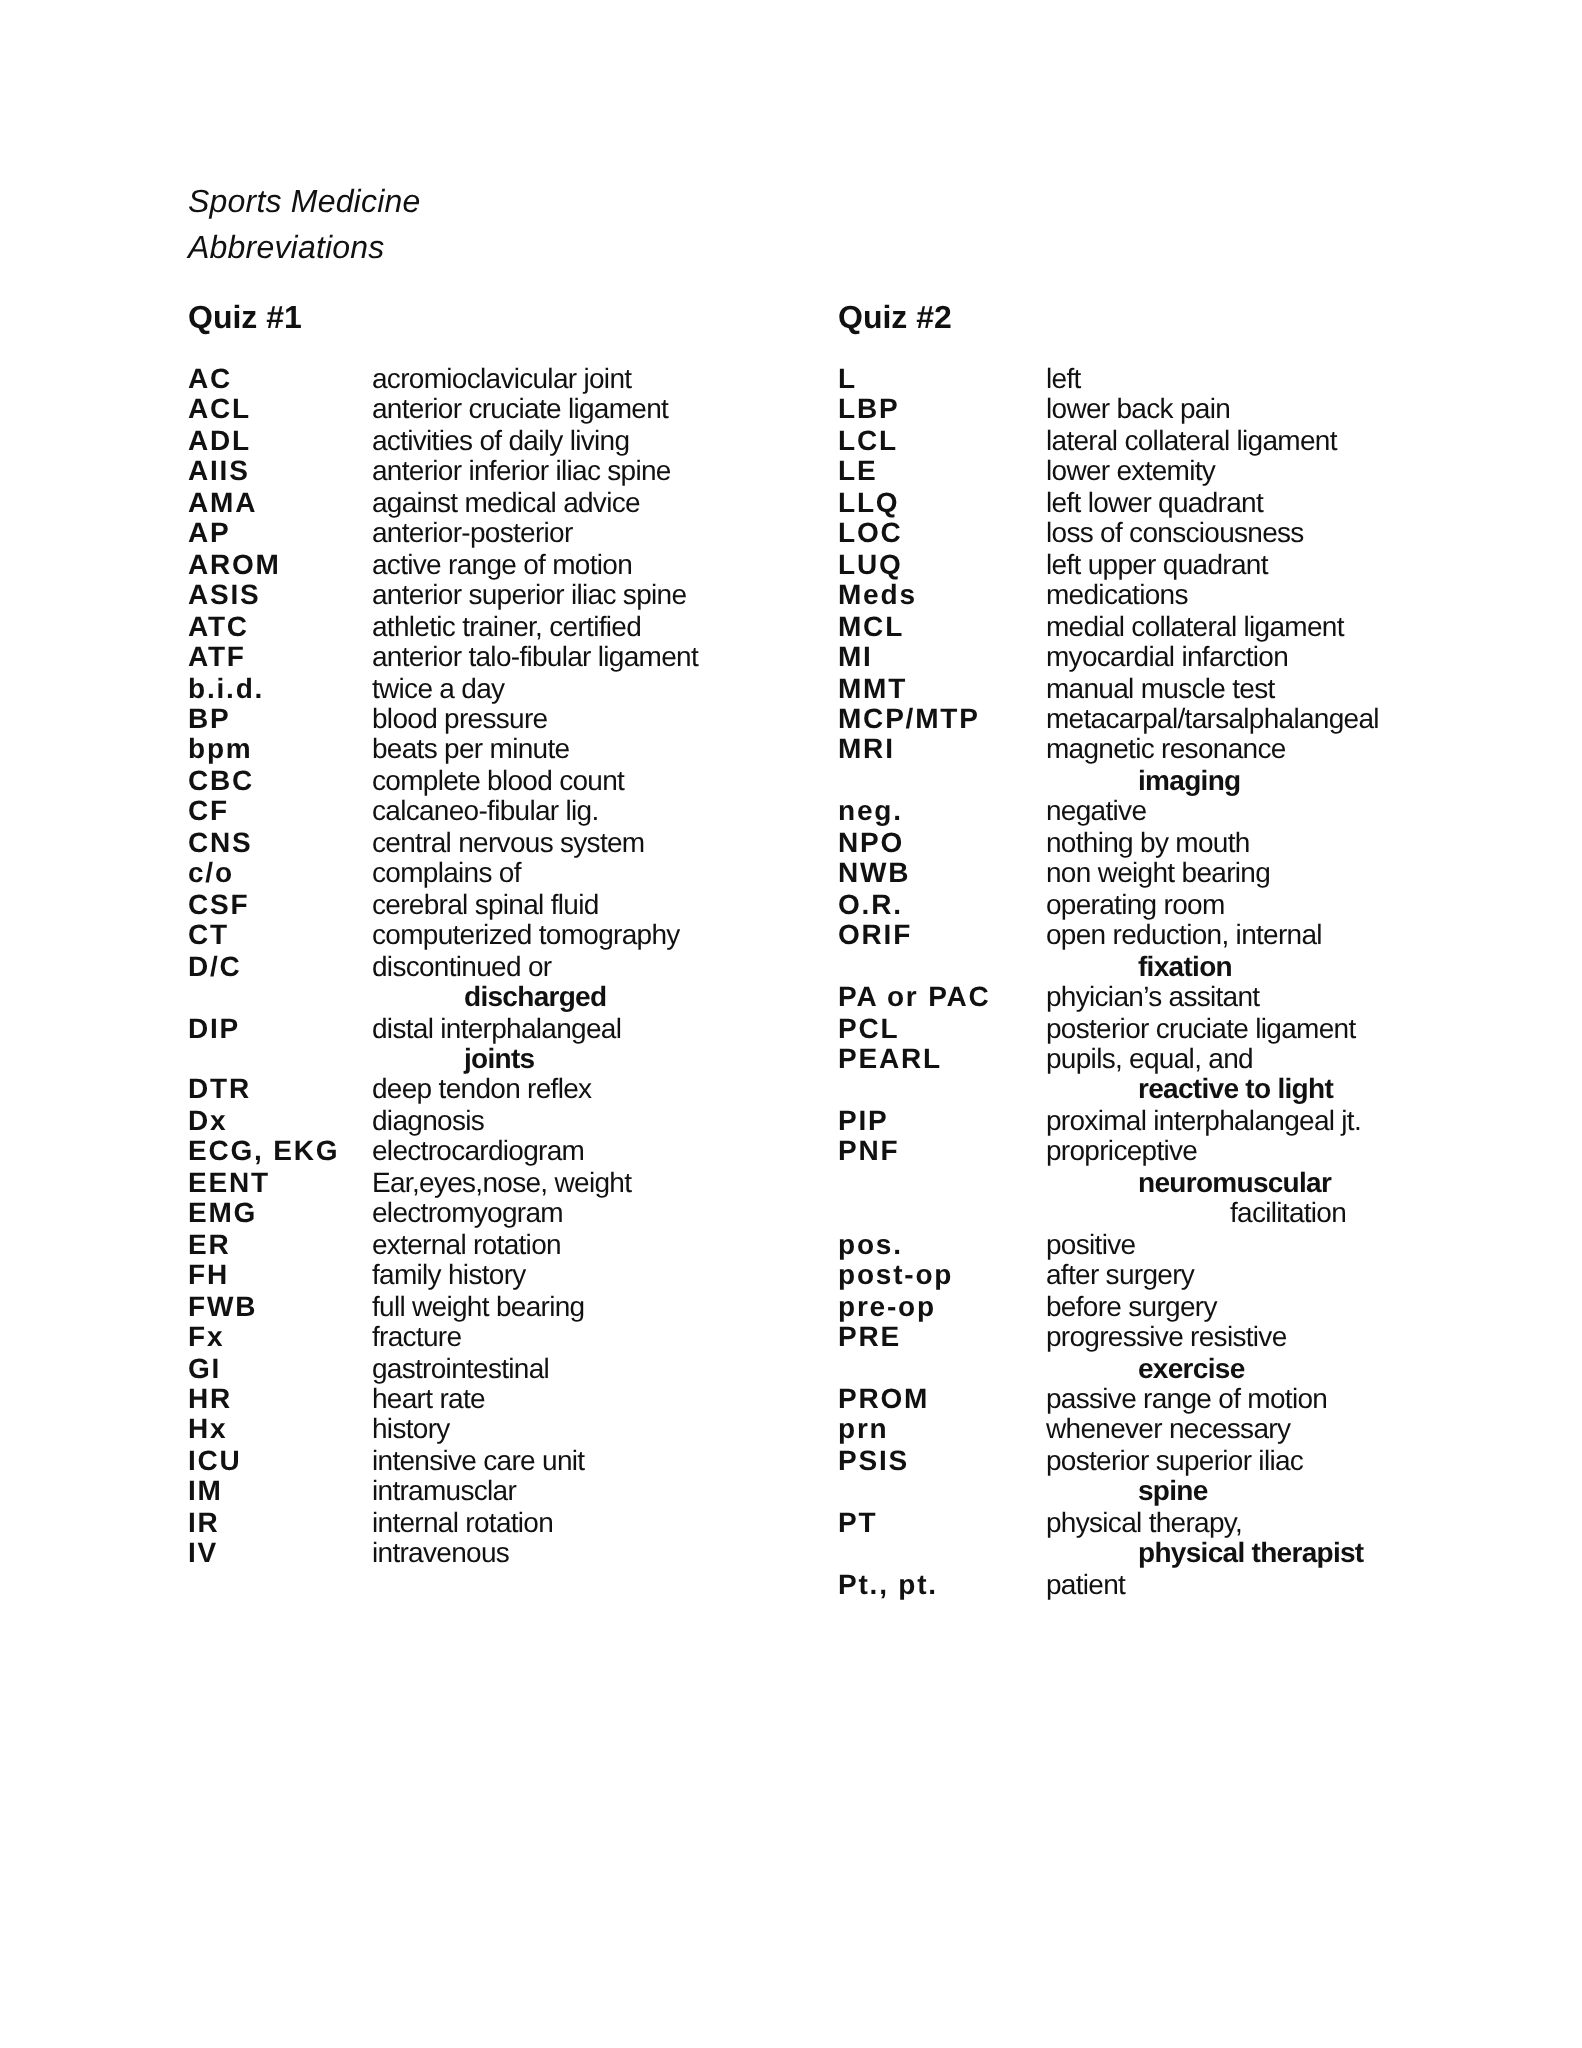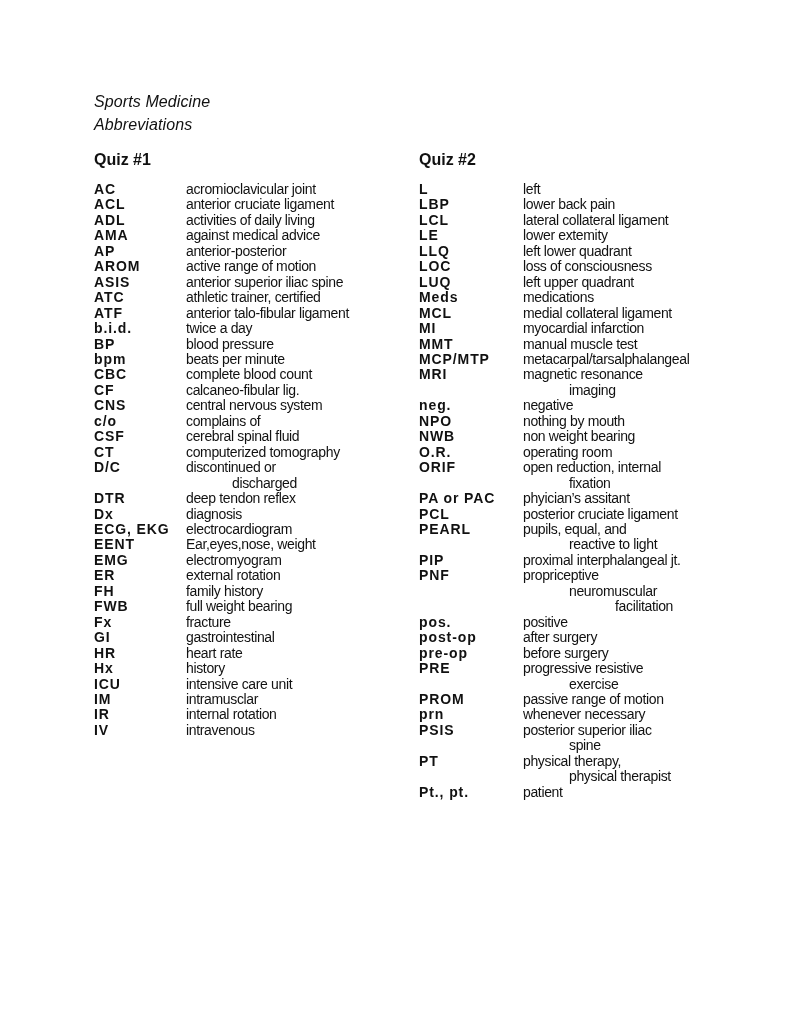--- a/index.html
+++ b/index.html
@@ -56,21 +56,21 @@
       white-space: nowrap;
     }
     .def {
       display: block;
       padding-left: 92px;
       white-space: nowrap;
       letter-spacing: -0.35px;
     }
     #col2 .def { padding-left: 104px; }
     .def-line { display: block; }
-    .def-line.indent1 { padding-left: 46px; }
+    .def-line.indent1 { padding-left: 46px; font-weight: bold; }
     .def-line.indent2 { padding-left: 92px; }
   </style>
 </head>
 <body>
 
 <h1 class="title">
   <span>Sports Medicine</span>
   <span>Abbreviations</span>
 </h1>
 
@@ -90,20 +90,26 @@
         <span class="def-line">anterior cruciate ligament</span>
       </span>
     </div>
     <div class="entry">
       <span class="abbr">ADL</span>
       <span class="def">
         <span class="def-line">activities of daily living</span>
       </span>
     </div>
     <div class="entry">
+      <span class="abbr">AIIS</span>
+      <span class="def">
+        <span class="def-line">anterior inferior iliac spine</span>
+      </span>
+    </div>
+    <div class="entry">
       <span class="abbr">AMA</span>
       <span class="def">
         <span class="def-line">against medical advice</span>
       </span>
     </div>
     <div class="entry">
       <span class="abbr">AP</span>
       <span class="def">
         <span class="def-line">anterior-posterior</span>
       </span>
@@ -184,20 +190,27 @@
       <span class="abbr">CT</span>
       <span class="def">
         <span class="def-line">computerized tomography</span>
       </span>
     </div>
     <div class="entry">
       <span class="abbr">D/C</span>
       <span class="def">
         <span class="def-line">discontinued or</span>
         <span class="def-line indent1">discharged</span>
+      </span>
+    </div>
+    <div class="entry">
+      <span class="abbr">DIP</span>
+      <span class="def">
+        <span class="def-line">distal interphalangeal</span>
+        <span class="def-line indent1">joints</span>
       </span>
     </div>
     <div class="entry">
       <span class="abbr">DTR</span>
       <span class="def">
         <span class="def-line">deep tendon reflex</span>
       </span>
     </div>
     <div class="entry">
       <span class="abbr">Dx</span>

